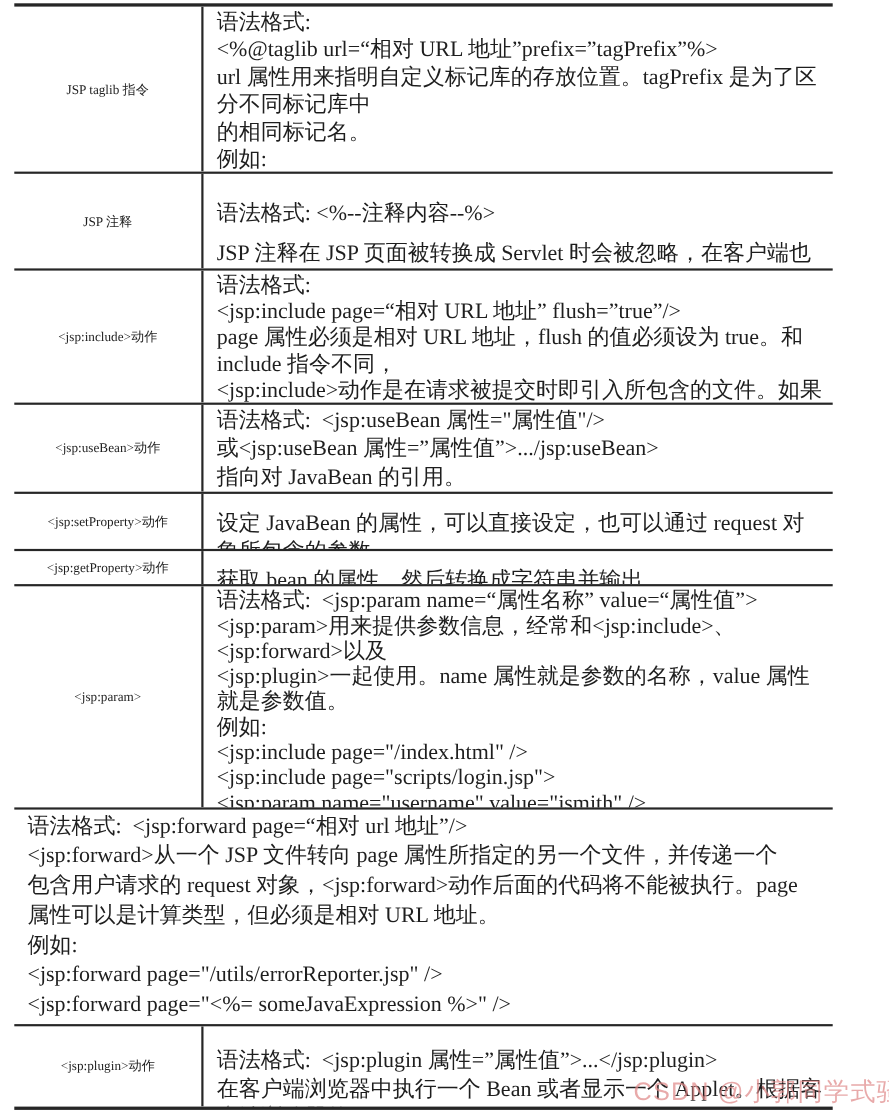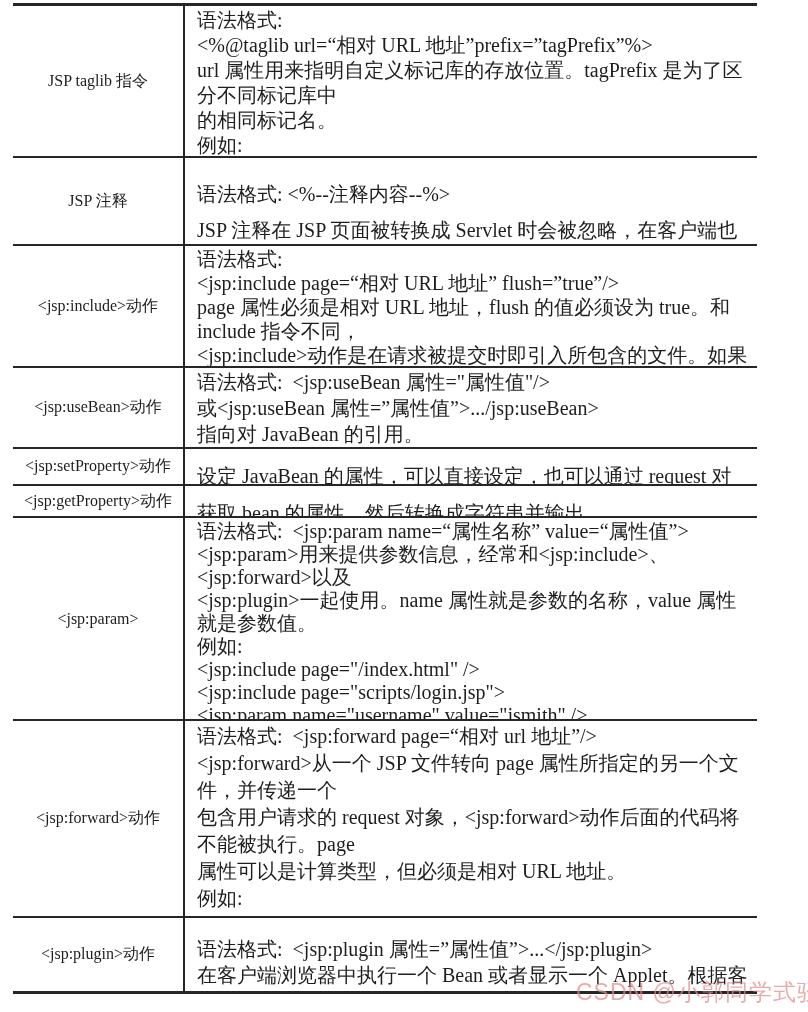--- a/index.html
+++ b/index.html
@@ -13,30 +13,30 @@
     border-top:3px solid #262626;
   }
   .row{
     display:flex;box-sizing:border-box;overflow:hidden;
     border-bottom:2px solid #262626;
   }
   .r1{height:152px}
   .r2{height:88px}
   .r3{height:122px}
   .r4{height:81px}
-  .r5{height:37px}
+  .r5{height:52px}
   .r6{height:32px}
   .r7{height:203px}
   .r8{height:197px}
   .r9{height:76px;border-bottom-width:3px}
   .label{
     width:172px;box-sizing:border-box;flex:none;
     border-right:2px solid #262626;
     display:flex;align-items:center;justify-content:center;
-    font-size:16px;text-align:center;padding:0 4px;
+    font-size:12px;text-align:center;padding:0 4px;
   }
   .content{
     flex:1;min-width:0;font-size:20px;
     padding:0 8px 0 12px;
     white-space:pre-wrap;word-break:break-word;
   }
   .r1 .content{line-height:25px;padding-top:2px}
   .r2 .content{line-height:36px;padding-top:18px}
   .r3 .content{line-height:24px;padding-top:1px}
   .r4 .content{line-height:26px;padding-top:1px}
@@ -107,21 +107,20 @@
 &lt;jsp:param&gt;用来提供参数信息，经常和&lt;jsp:include&gt;、&lt;jsp:forward&gt;以及
 &lt;jsp:plugin&gt;一起使用。name 属性就是参数的名称，value 属性就是参数值。
 例如:
 &lt;jsp:include page="/index.html" /&gt;
 &lt;jsp:include page="scripts/login.jsp"&gt;
 &lt;jsp:param name="username" value="jsmith" /&gt;
 &lt;/jsp:include&gt;</div>
   </div>
 
   <div class="row r8">
-    <div class="label">&lt;jsp:forward&gt;动作</div>
     <div class="content">语法格式:  &lt;jsp:forward page=“相对 url 地址”/&gt;
 &lt;jsp:forward&gt;从一个 JSP 文件转向 page 属性所指定的另一个文件，并传递一个
 包含用户请求的 request 对象，&lt;jsp:forward&gt;动作后面的代码将不能被执行。page
 属性可以是计算类型，但必须是相对 URL 地址。
 例如:
 &lt;jsp:forward page="/utils/errorReporter.jsp" /&gt;
 &lt;jsp:forward page="&lt;%= someJavaExpression %&gt;" /&gt;</div>
   </div>
 
   <div class="row r9">

